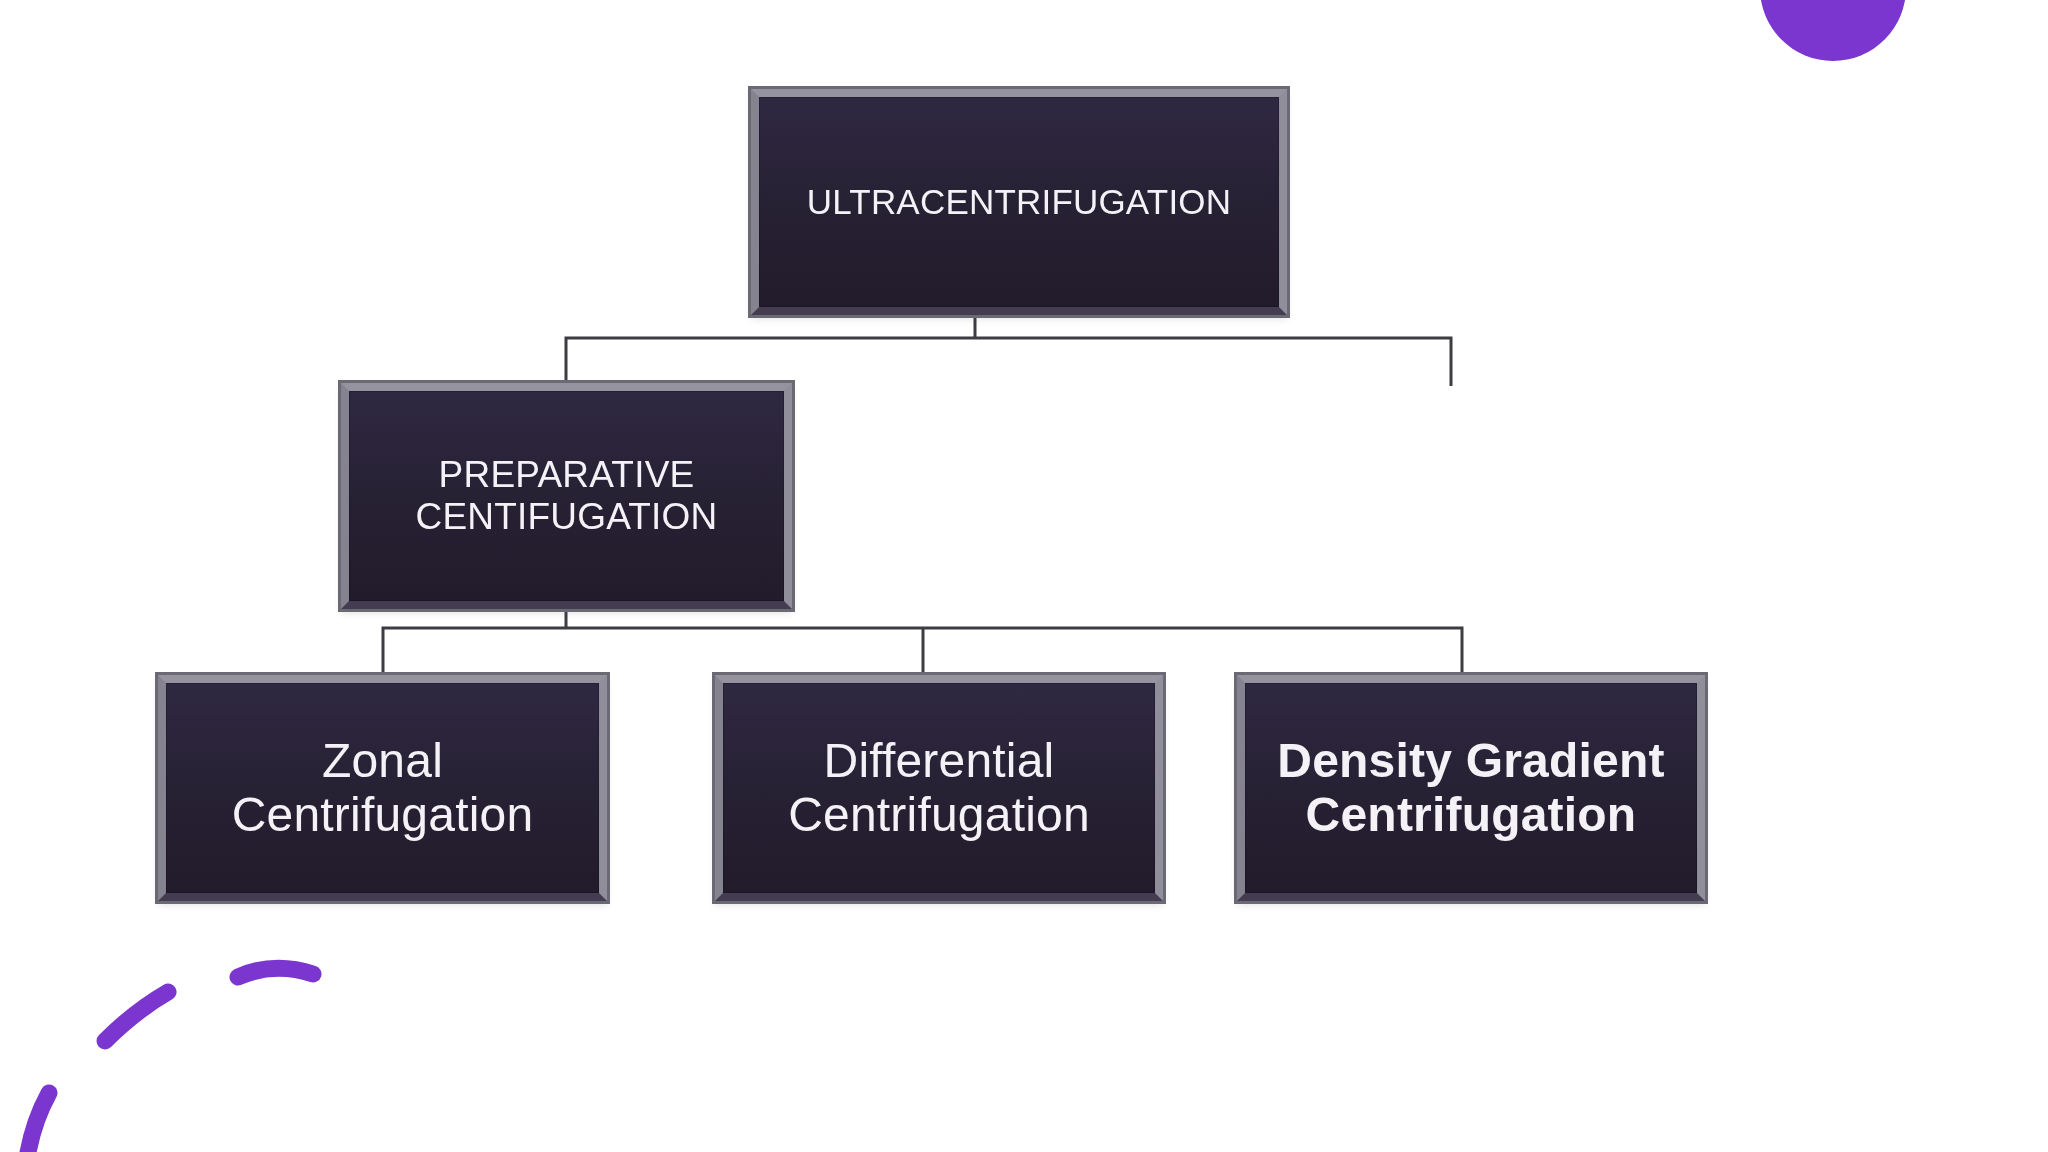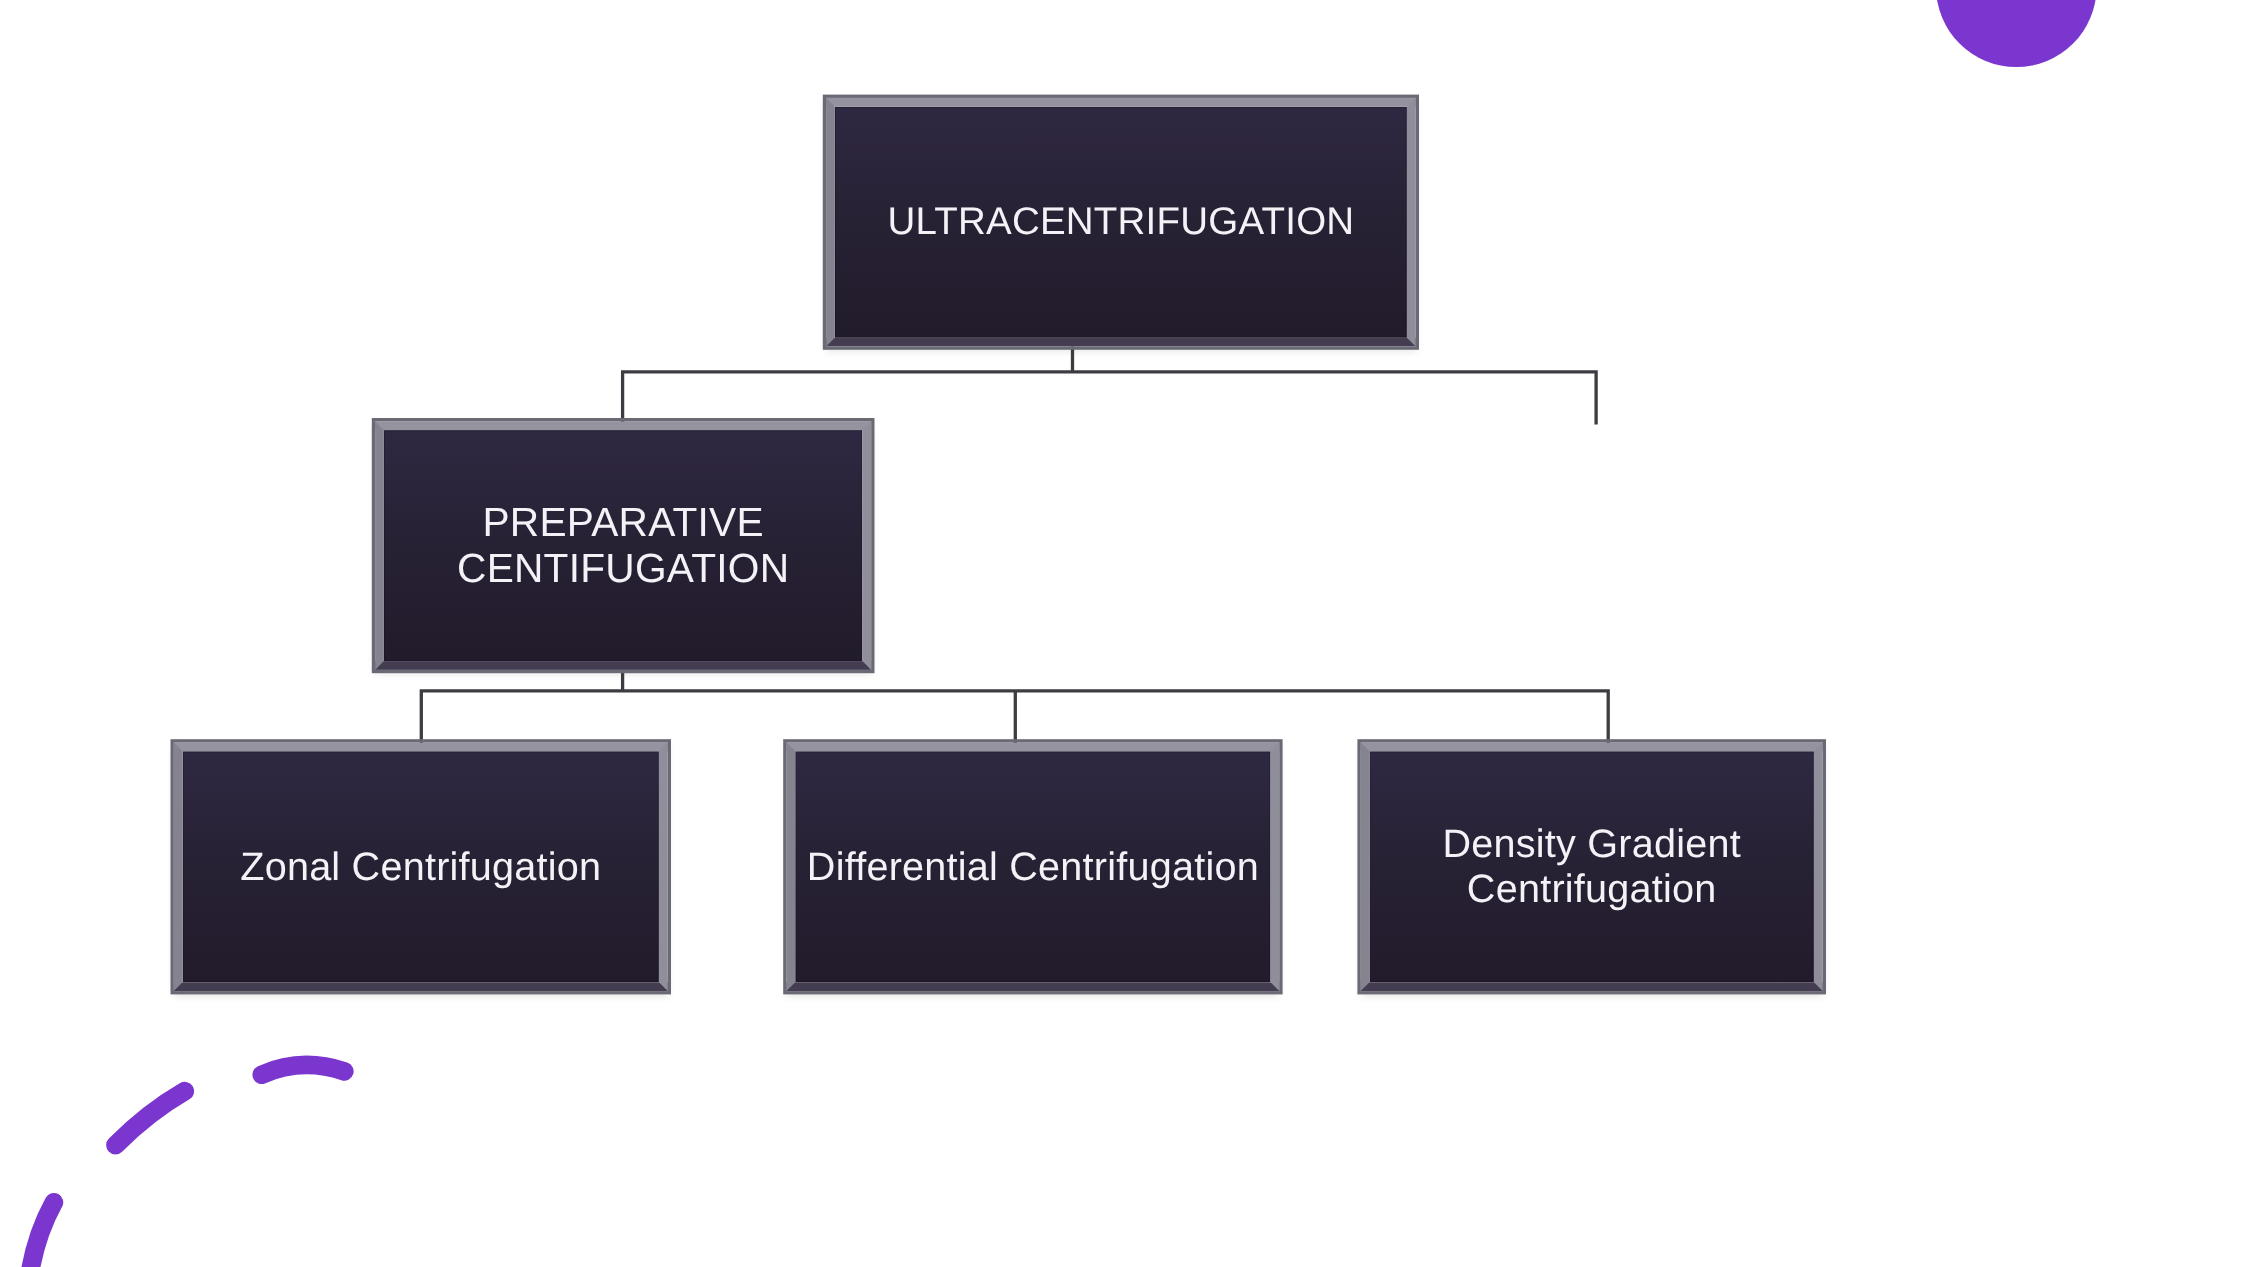--- a/index.html
+++ b/index.html
@@ -25,24 +25,24 @@
     outline:3px solid var(--frame,#6a6a74);
     box-shadow:0 4px 7px rgba(60,60,70,0.14), inset 0 0 0 1px rgba(18,14,28,0.35);
     line-height:1.13;
     letter-spacing:0.2px;
   }
   .node .label{display:block;width:100%;}
   .node-root{left:751px;top:89px;width:536px;height:226px;font-size:35px;}
   .node-l2{top:383px;width:451px;height:226px;font-size:37px;}
   .node-preparative{left:341px;}
   .node-analytical{left:1226px;width:449px;}
-  .node-l3{top:675px;height:226px;font-size:36px;}
+  .node-l3{top:675px;height:226px;font-size:48px;}
   .node-zonal{left:158px;width:449px;}
   .node-differential{left:715px;width:448px;}
-  .node-density{left:1237px;width:420px;}
+  .node-density{left:1237px;width:468px;font-weight:bold;}
 </style>
 </head>
 <body>
 
 <div class="canvas">
 
   <svg class="layer" viewBox="0 0 2048 1152">
     <path class="connector" d="M975 315 V338 M566 386 V338 H1451 V386"></path>
     <path class="connector" d="M566 609 V628 M383 678 V628 H1462 V678 M923 628 V678"></path>
   </svg>

